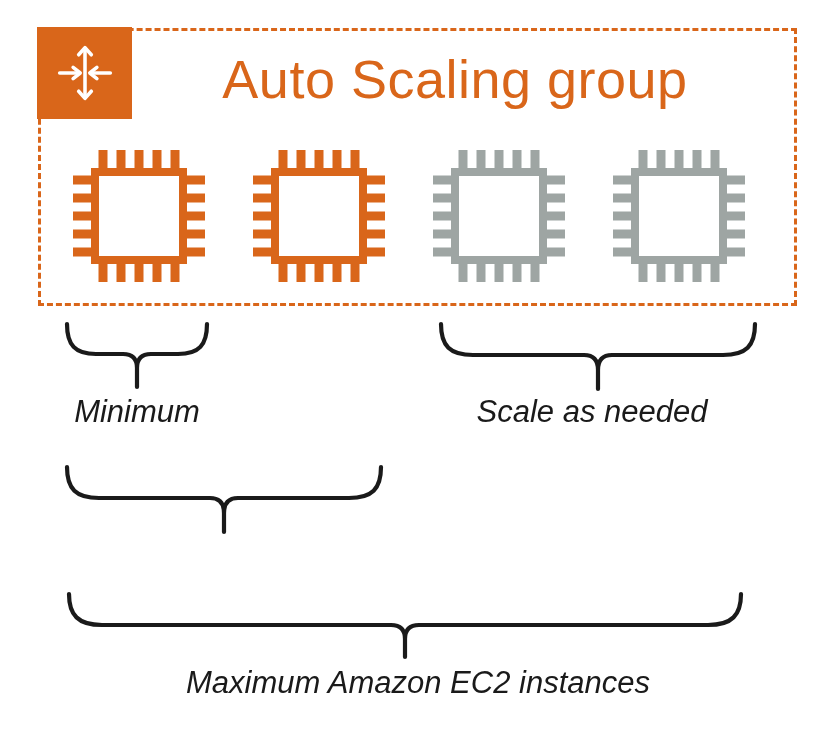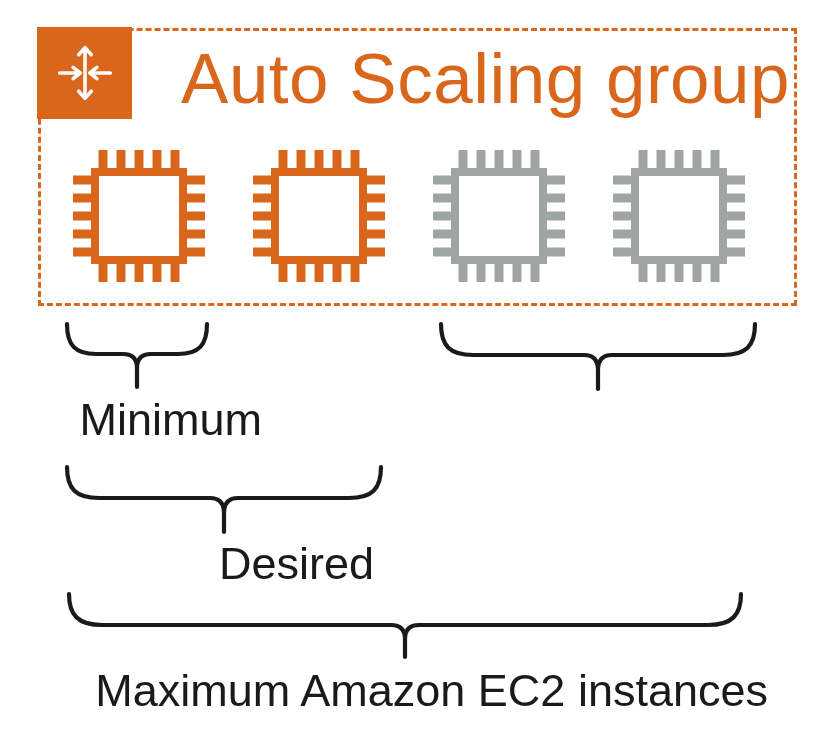--- a/index.html
+++ b/index.html
@@ -16,22 +16,22 @@
     position:absolute;left:38px;top:28px;width:753px;height:272px;
     border:3px dashed var(--orange);
   }
   .asg-icon{
     position:absolute;left:37px;top:27px;width:95px;height:92px;
     background:var(--orange);
     display:flex;align-items:center;justify-content:center;
   }
   .asg-icon svg{width:76px;height:76px;display:block;}
   .asg-title{
-    position:absolute;left:120px;top:43px;width:670px;
-    text-align:right;font-size:71px;line-height:1;letter-spacing:0.5px;
+    position:absolute;left:120px;top:52px;width:670px;
+    text-align:center;font-size:54px;line-height:1;letter-spacing:0.5px;
     color:var(--orange);white-space:nowrap;
   }
 
   
   .chips{position:absolute;left:0;top:0;width:838px;height:0;}
   .chip{position:absolute;top:148px;width:136px;height:136px;}
   .chip.running{color:var(--orange);}
   .chip.scalable{color:var(--gray);}
   .chip:nth-child(1){left:71px;}
   .chip:nth-child(2){left:251px;}
@@ -41,21 +41,21 @@
   
   .brace{position:absolute;}
   .brace svg{display:block;width:100%;height:100%;}
   .brace path{fill:none;stroke:var(--ink);stroke-width:4.2;stroke-linecap:round;stroke-linejoin:round;}
   .brace-minimum{left:64px;top:321px;width:146px;height:70px;}
   .brace-scale{left:438px;top:321px;width:320px;height:72px;}
   .brace-desired{left:64px;top:464px;width:320px;height:72px;}
   .brace-maximum{left:66px;top:591px;width:678px;height:70px;}
 
   
-  .lbl{position:absolute;font-size:45px;line-height:1.05;text-align:right;white-space:nowrap;color:var(--ink);}
+  .lbl{position:absolute;font-size:31px;line-height:1.05;text-align:center;white-space:nowrap;color:var(--ink);font-style:italic;}
   .lbl-minimum{left:12px;top:396px;width:250px;}
   .lbl-scale{left:442px;top:396px;width:300px;}
   .lbl-desired{left:74px;top:540px;width:300px;}
   .lbl-maximum{left:68px;top:667px;width:700px;}
 
   .svg-defs{position:absolute;width:0;height:0;overflow:hidden;}
 </style>
 </head>
 <body>
 
@@ -121,16 +121,16 @@
       <path d="M3 3 C3 25 12 34 35 34 L146 34 Q160 34 160 49 L160 68 L160 49 Q160 34 174 34 L285 34 C308 34 317 25 317 3"></path>
     </svg>
   </div>
   <div class="brace brace-maximum">
     <svg viewBox="0 0 678 70">
       <path d="M3 3 C3 24 12 34 36 34 L325 34 Q339 34 339 48 L339 66 L339 48 Q339 34 353 34 L642 34 C666 34 675 24 675 3"></path>
     </svg>
   </div>
 
   <div class="lbl lbl-minimum">Minimum</div>
-  <div class="lbl lbl-desired">Desired</div>
+  <div class="lbl lbl-scale">Scale as needed</div>
   <div class="lbl lbl-maximum">Maximum Amazon EC2 instances</div>
 
 </div>
 
 </body></html>

